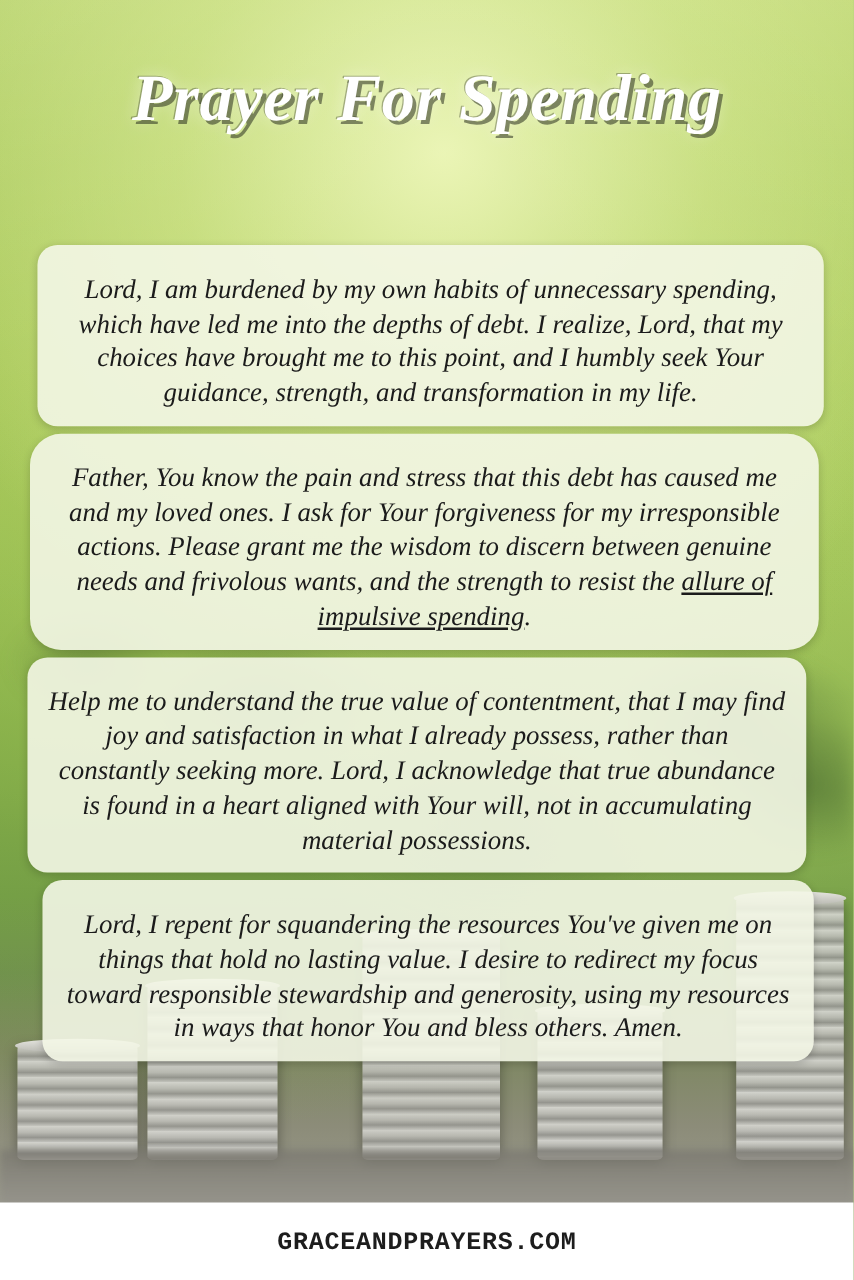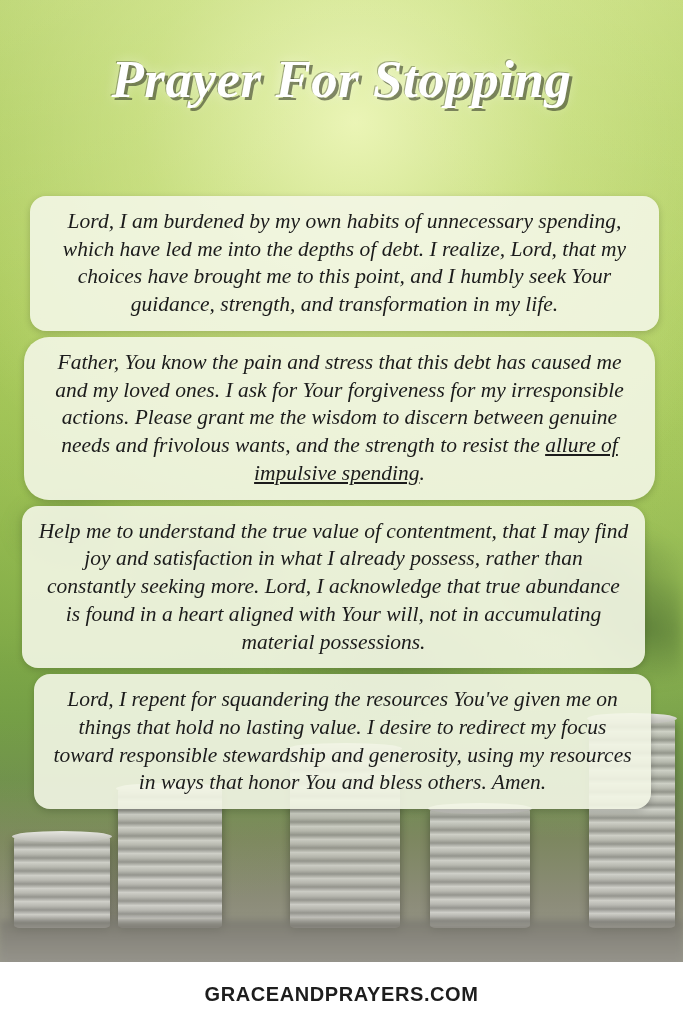--- a/index.html
+++ b/index.html
@@ -127,21 +127,21 @@
   
   .panels {
     position: absolute;
     top: 196px;
     left: 22px;
     right: 22px;
   }
   .panel {
     background: rgba(243,246,229,0.90);
     border-radius: 16px;
-    padding: 12px 16px 12px 16px;
+    padding: 22px 16px 12px 16px;
     margin-bottom: 6px;
     box-shadow: 0 2px 7px rgba(0,0,0,0.18);
     font-family: "Liberation Serif", serif;
     font-style: italic;
     font-size: 21.5px;
     line-height: 1.29;
     color: #1b1b1b;
     text-align: center;
   }
   .panel p { margin: 0; }
@@ -150,21 +150,21 @@
   .panel.p2 { margin-left: 2px; margin-right: 6px; border-radius: 25px; }
   .panel.p3 { margin-left: 0px; margin-right: 16px; }
   .panel.p4 { margin-left: 12px; margin-right: 10px; }
 
   
   .footer-text {
     position: absolute;
     left: 0; right: 0;
     bottom: 18px;
     text-align: center;
-    font-family: Liberation Sans, sans-serif;
+    font-family: Liberation Mono, monospace;
     font-weight: bold;
     font-size: 20px;
     letter-spacing: 0.6px;
     color: #1d1d1d;
   }
 </style>
 </head>
 <body>
 
 <div class="poster">
@@ -184,21 +184,21 @@
     </div>
   <div class="coin-stack s4">
       <div class="coin-top"></div>
     </div>
   <div class="coin-stack s5">
       <div class="coin-top"></div>
     </div>
   <div class="ground"></div>
 
   <h1 class="title">
-    <span class="line">Prayer For Stopping</span>
+    <span class="line">Prayer For Spending</span>
   </h1>
 
   <div class="panels">
 
     <div class="panel p1">
       <p>Lord, I am burdened by my own habits of unnecessary spending, which have led me into the depths of debt. I realize, Lord, that my choices have brought me to this point, and I humbly seek Your guidance, strength, and transformation in my life.</p>
     </div>
 
     <div class="panel p2">
       <p><span>Father, You know the pain and stress that this debt has caused me and my loved ones. I ask for Your forgiveness for my irresponsible actions. Please grant me the wisdom to discern between genuine needs and frivolous wants, and the strength to resist the </span><span class="u">allure of impulsive spending</span><span>.</span></p>

